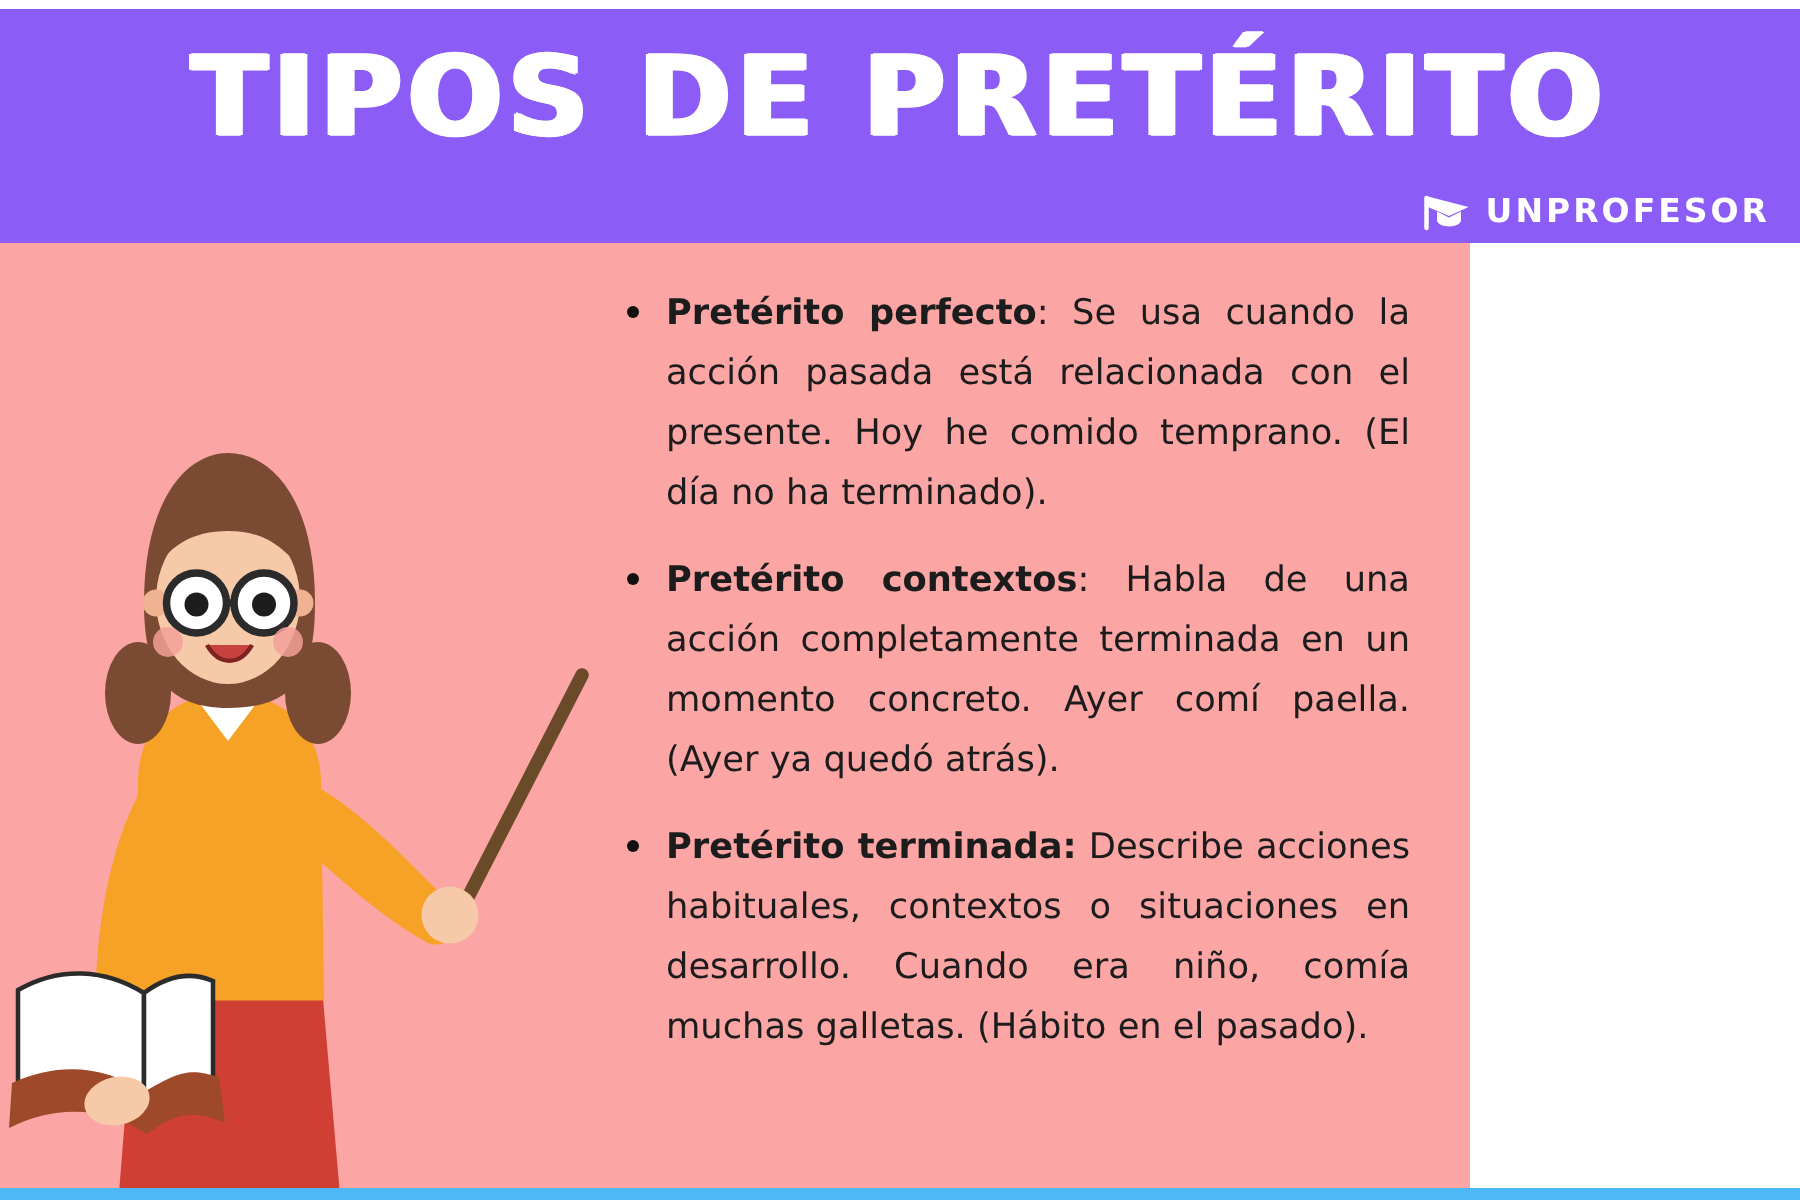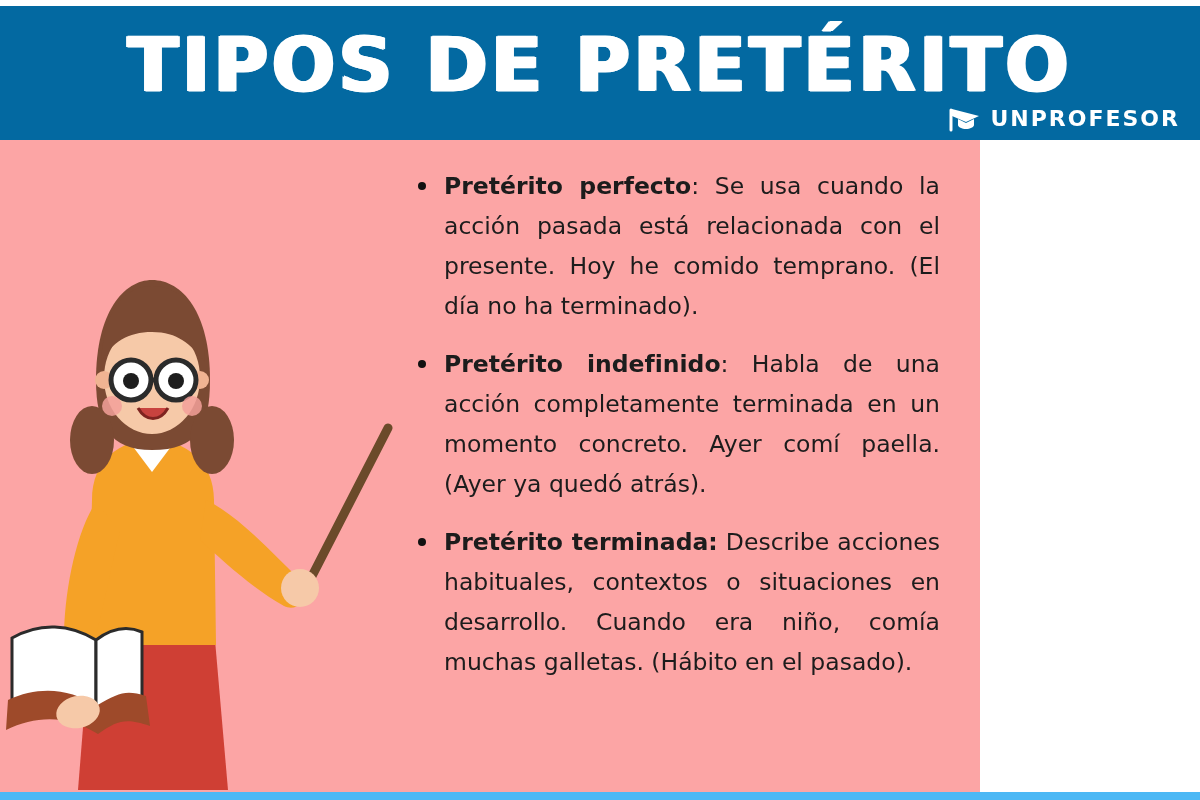--- a/index.html
+++ b/index.html
@@ -19,22 +19,22 @@
     width: 1200px;
     height: 800px;
     background: #ffffff;
     box-sizing: border-box;
   }
 
   
   .header {
     position: relative;
     width: 1200px;
-    height: 140px;
-    background: #0369a1;
+    height: 162px;
+    background: #8b5cf6;
     box-sizing: border-box;
     border-top: 6px solid #ffffff;
     overflow: hidden;
   }
   .header-title {
     position: absolute;
     left: 0;
     right: 0;
     top: 16px;
     text-align: center;
@@ -47,21 +47,21 @@
     text-transform: uppercase;
     -webkit-text-stroke: 1px #ffffff;
     text-shadow: 2px 0 0 #ffffff, -2px 0 0 #ffffff;
   }
 
   .brand {
     position: absolute;
     right: 20px;
     bottom: 8px;
     display: flex;
-    align-items: flex-start;
+    align-items: center;
     gap: 8px;
   }
   .brand-logo svg { display: block; }
   .brand-name {
     color: #ffffff;
     font-size: 22px;
     font-weight: bold;
     letter-spacing: 2px;
     font-family: "DejaVu Sans", sans-serif;
   }
@@ -205,21 +205,21 @@
         <ellipse cx="78" cy="572" rx="22" ry="16" fill="#f6c9a8" transform="rotate(-12 78 572)"></ellipse>
       </svg>
     </div>
 
     <div class="text-column">
       <ul class="type-list">
         <li>
           <span class="term">Pretérito perfecto</span><span>:</span><span> Se usa cuando la acción pasada está relacionada con el presente. Hoy he comido temprano. (El día no ha terminado).</span>
         </li>
         <li>
-          <span class="term">Pretérito indefinido</span><span>:</span><span> Habla de una acción completamente terminada en un momento concreto. Ayer comí paella. (Ayer ya quedó atrás).</span>
+          <span class="term">Pretérito contextos</span><span>:</span><span> Habla de una acción completamente terminada en un momento concreto. Ayer comí paella. (Ayer ya quedó atrás).</span>
         </li>
         <li>
           <span class="term">Pretérito terminada:</span><span></span><span> Describe acciones habituales, contextos o situaciones en desarrollo. Cuando era niño, comía muchas galletas. (Hábito en el pasado).</span>
         </li>
       </ul>
     </div>
   </div>
 
   <div class="footer-strip"></div>
 </div>

